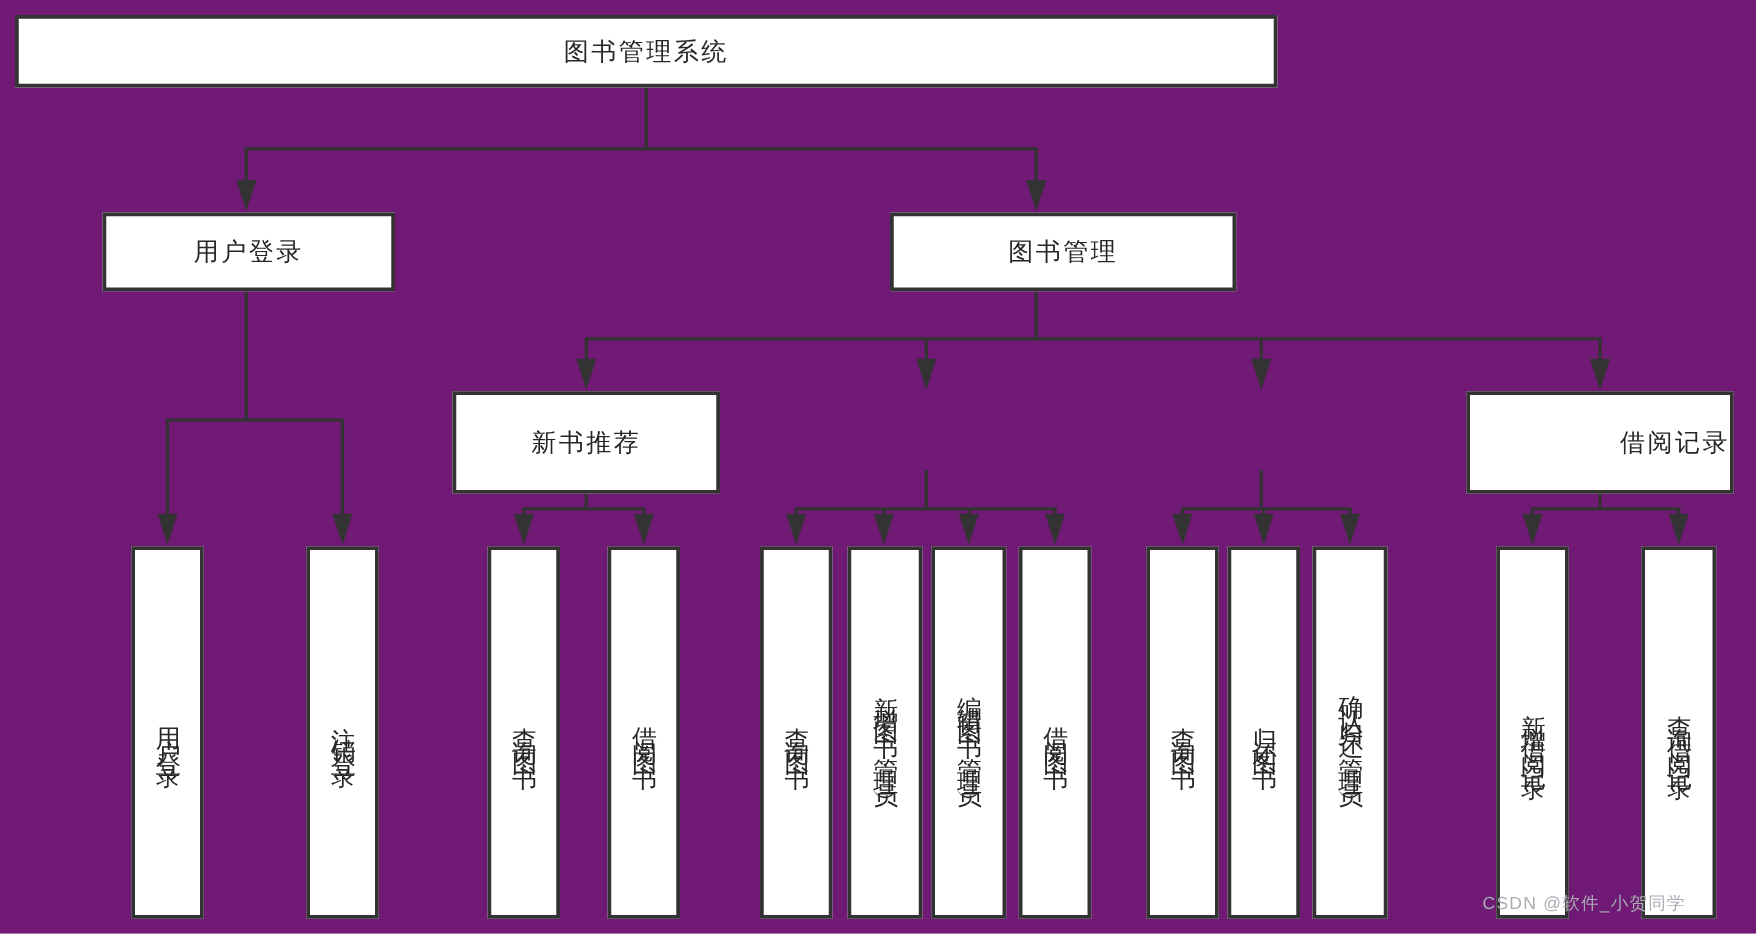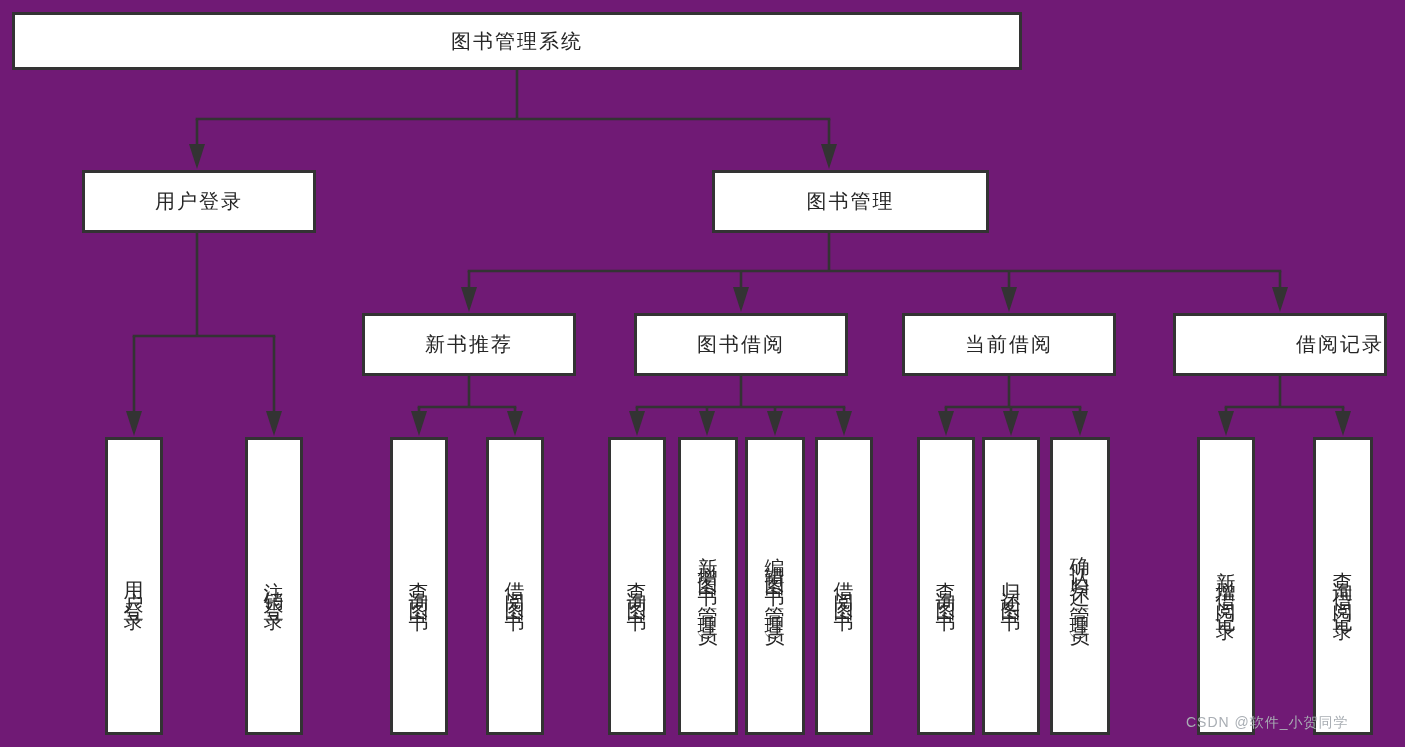--- a/index.html
+++ b/index.html
@@ -46,21 +46,21 @@
     letter-spacing: 10px;
     color: #262626;
     white-space: nowrap;
   }
   
   #box-root   { left: 12px;   top: 12px;  width: 1010px; height: 58px; }
   
   #box-user   { left: 82px;   top: 170px; width: 234px;  height: 63px; }
   #box-book   { left: 712px;  top: 170px; width: 277px;  height: 63px; }
   
-  .lvl3 { top: 313px; width: 214px; height: 63px; }
+  .lvl3 { top: 313px; width: 214px; height: 82px; }
   #box-newbook { left: 362px; }
   #box-borrow  { left: 634px; }
   #box-current { left: 902px; }
   #box-record  { left: 1173px; justify-content: flex-end; }
   
   #leaf-login      { left: 105px; }
   #leaf-logout     { left: 245px; }
   #leaf-nb-query   { left: 390px; }
   #leaf-nb-borrow  { left: 486px; }
   #leaf-bb-query   { left: 608px; }
@@ -183,26 +183,20 @@
   <div class="node" id="box-user">
     <span>用户登录</span>
   </div>
   <div class="node" id="box-book">
     <span>图书管理</span>
   </div>
 
   <div class="node lvl3" id="box-newbook">
     <span>新书推荐</span>
   </div>
-  <div class="node lvl3" id="box-borrow">
-    <span>图书借阅</span>
-  </div>
-  <div class="node lvl3" id="box-current">
-    <span>当前借阅</span>
-  </div>
   <div class="node lvl3" id="box-record">
     <span>借阅记录</span>
   </div>
 
   <div class="leaf" id="leaf-login">
     <span class="vtext">用户登录</span>
   </div>
   <div class="leaf" id="leaf-logout">
     <span class="vtext">注销登录</span>
   </div>

